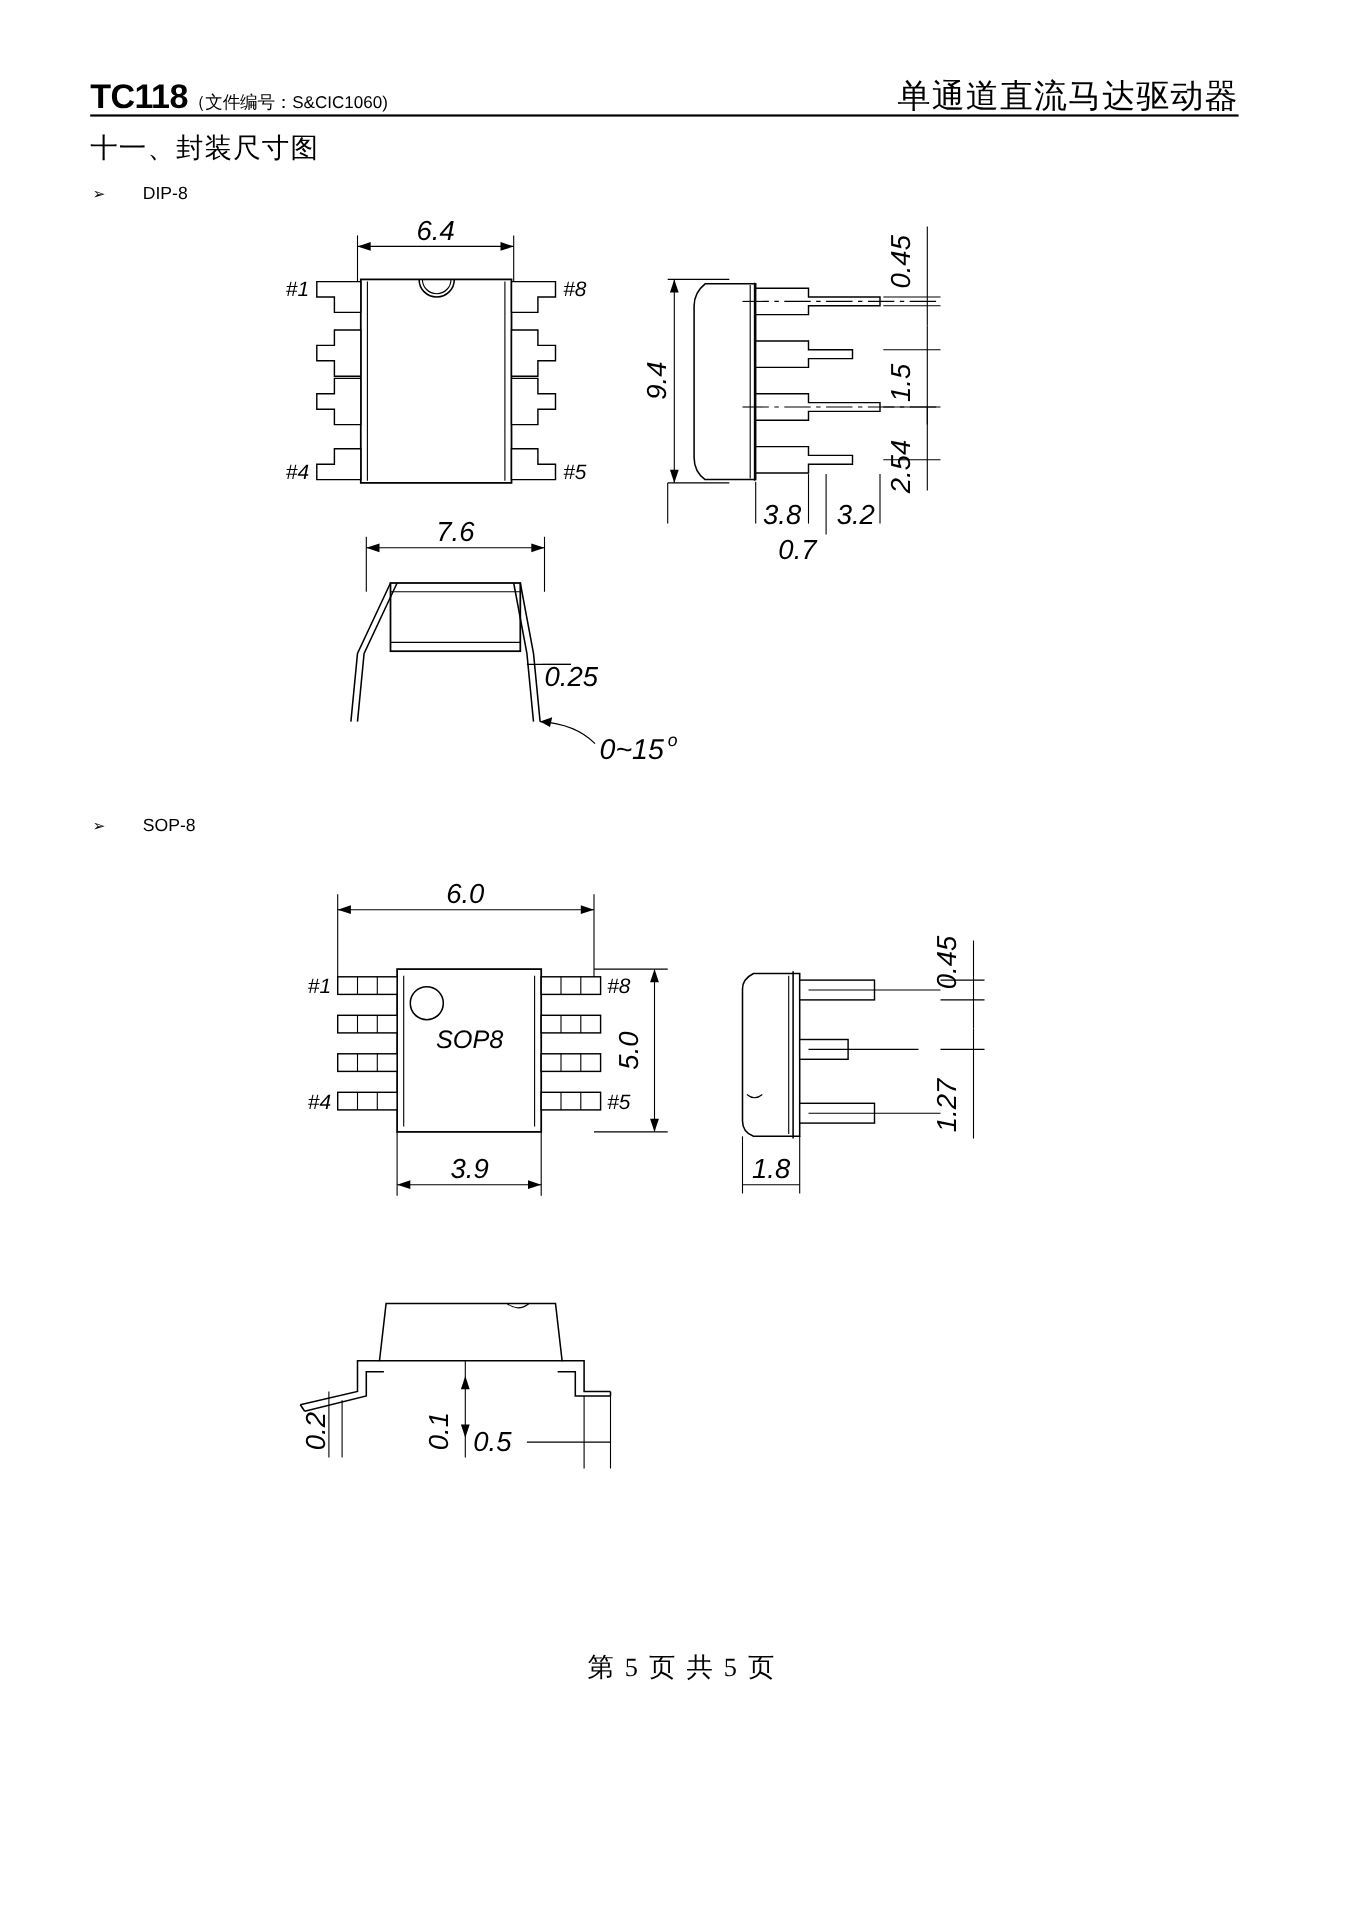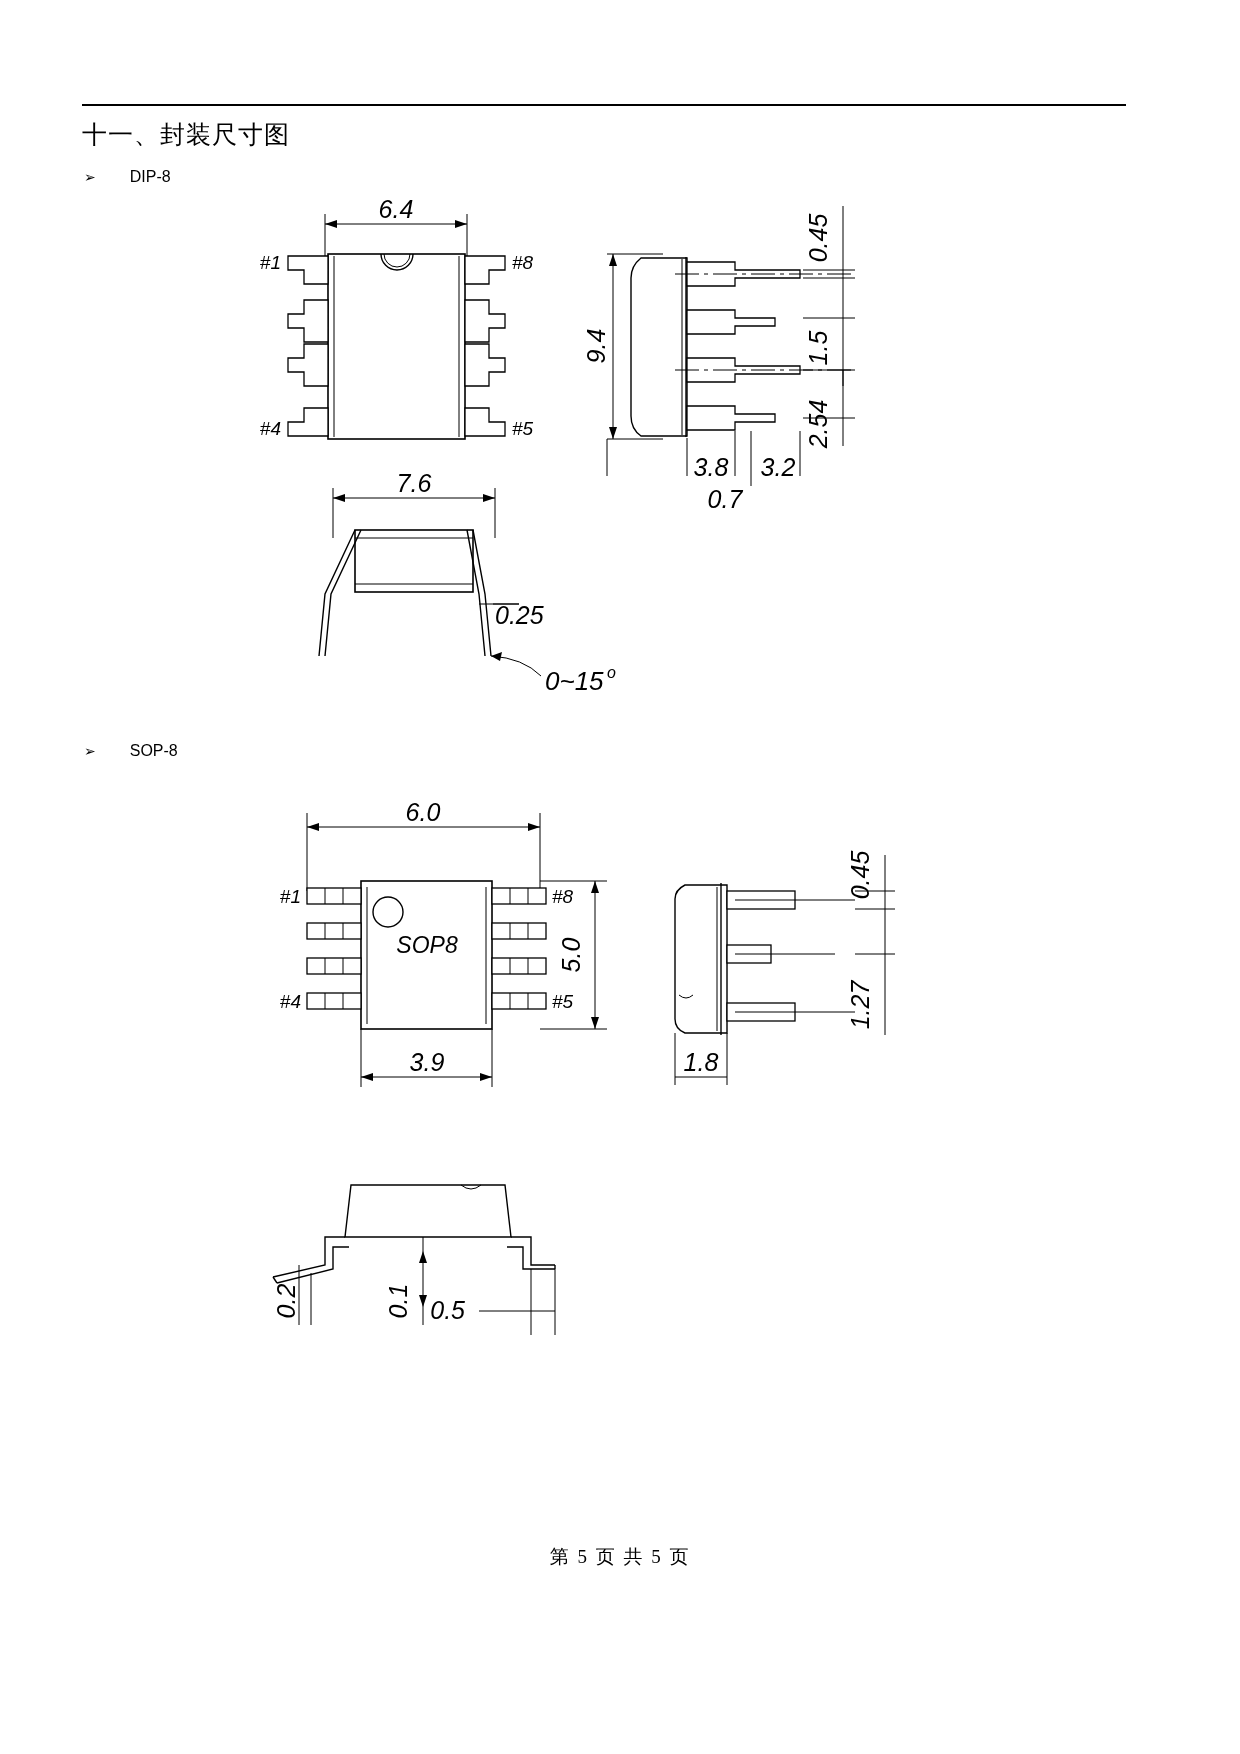--- a/index.html
+++ b/index.html
@@ -129,29 +129,32 @@
   }
 
   
   .footer {
     position: absolute;
     left: 0;
     top: 1500px;
     width: 1240px;
     text-align: center;
     font-family: "Liberation Serif", serif;
-    font-size: 19px;
+    font-size: 24px;
     letter-spacing: 2px;
-    margin-top: 44px;
   }
 </style>
 </head>
 <body>
 
 <div class="page-header">
+  <div class="hdr-left">
+    <span class="hdr-part">TC118</span><span class="hdr-doc">（文件编号：</span><span class="hdr-doc-num">S&amp;CIC1060)</span>
+  </div>
+  <div class="hdr-right">单通道直流马达驱动器</div>
 </div>
 <div class="hdr-rule"></div>
 
 <div class="section-title">
   <span class="num">十一、</span><span>封装尺寸图</span>
 </div>
 
 <div class="bullet" id="bullet-dip">
   <span class="arrow">➢</span><span>DIP-8</span>
 </div>

